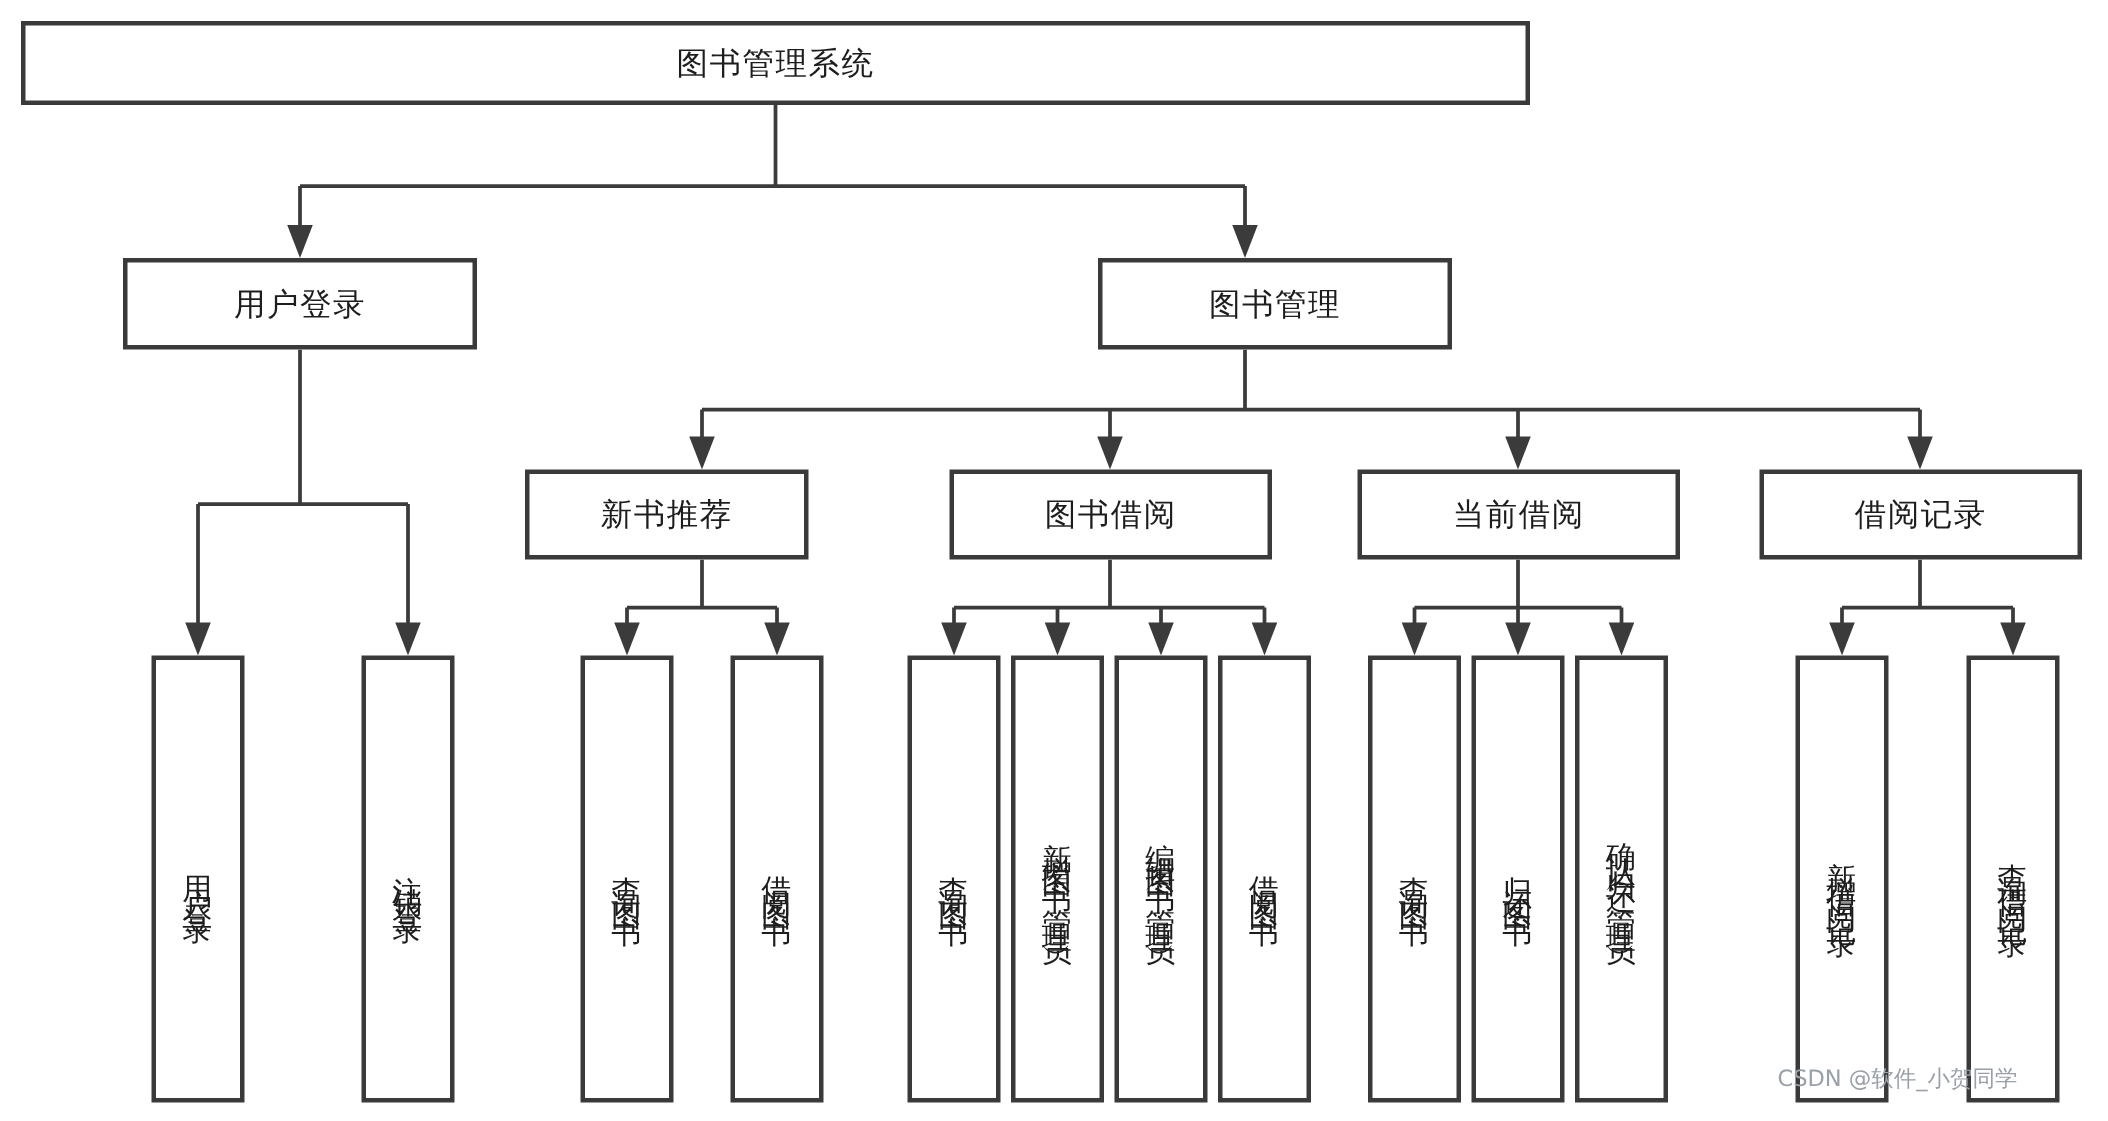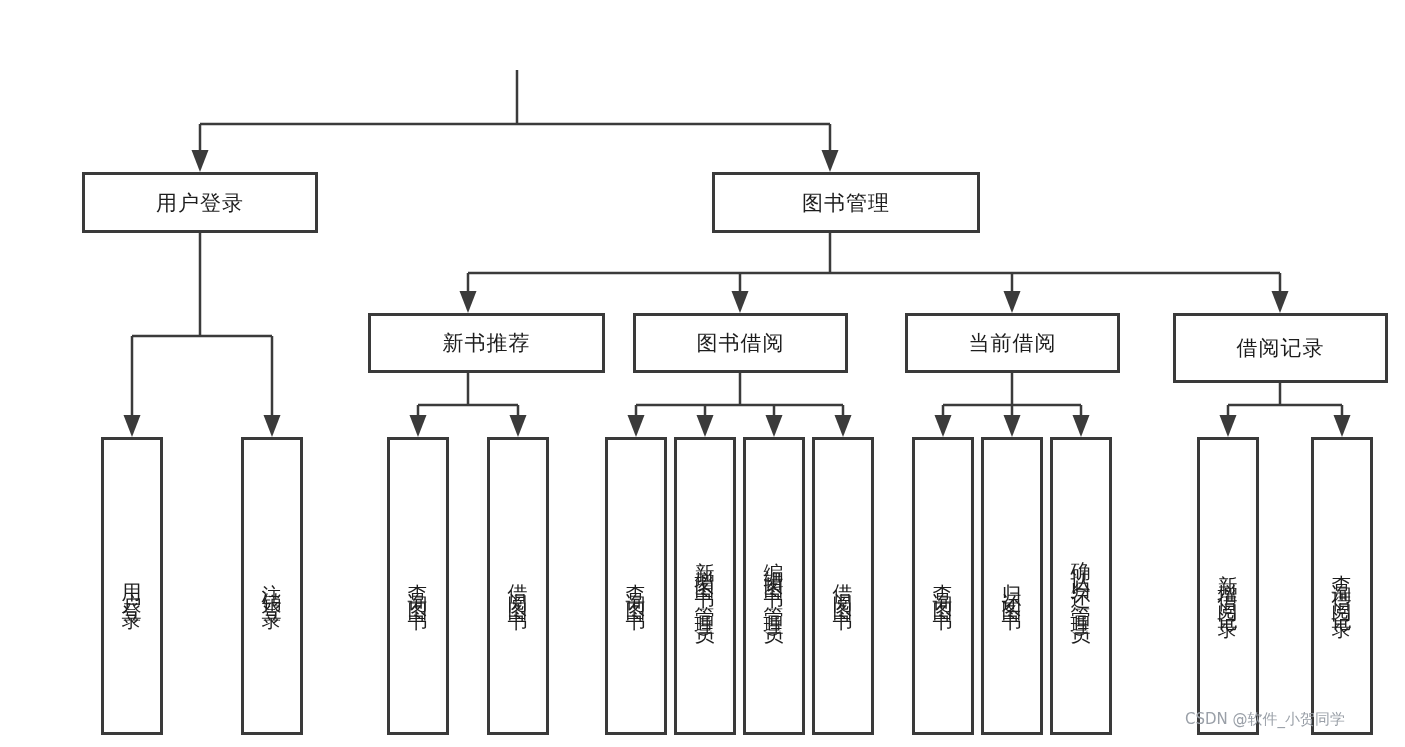--- a/index.html
+++ b/index.html
@@ -134,38 +134,41 @@
     <g>
       <line x1="1280" y1="373" x2="1280" y2="405"></line>
       <line x1="1228" y1="405" x2="1342" y2="405"></line>
       <line x1="1228" y1="405" x2="1228" y2="418"></line>
       <polygon points="1219.5,415 1236.5,415 1228,437"></polygon>
       <line x1="1342" y1="405" x2="1342" y2="418"></line>
       <polygon points="1333.5,415 1350.5,415 1342,437"></polygon>
     </g>
   </svg>
 
+  <div class="hbox" style="left:14px;top:14px;width:1006px;height:56px">
+    <span>图书管理系统</span>
+  </div>
 
   <div class="hbox" style="left:82px;top:172px;width:236px;height:61px">
     <span>用户登录</span>
   </div>
-  <div class="hbox" style="left:712px;top:172px;width:268px;height:61px">
+  <div class="hbox" style="left:732px;top:172px;width:236px;height:61px">
     <span>图书管理</span>
   </div>
 
-  <div class="hbox" style="left:368px;top:313px;width:237px;height:60px">
+  <div class="hbox" style="left:350px;top:313px;width:189px;height:60px">
     <span>新书推荐</span>
   </div>
   <div class="hbox" style="left:905px;top:313px;width:215px;height:60px">
     <span>当前借阅</span>
   </div>
   <div class="hbox" style="left:633px;top:313px;width:215px;height:60px">
     <span>图书借阅</span>
   </div>
-  <div class="hbox" style="left:1173px;top:313px;width:215px;height:70px">
+  <div class="hbox" style="left:1173px;top:313px;width:215px;height:60px">
     <span>借阅记录</span>
   </div>
 
   <div class="vbox" style="left:101px">
     <span class="vtext">用户登录</span>
   </div>
   <div class="vbox" style="left:241px">
     <span class="vtext">注销登录</span>
   </div>
 

